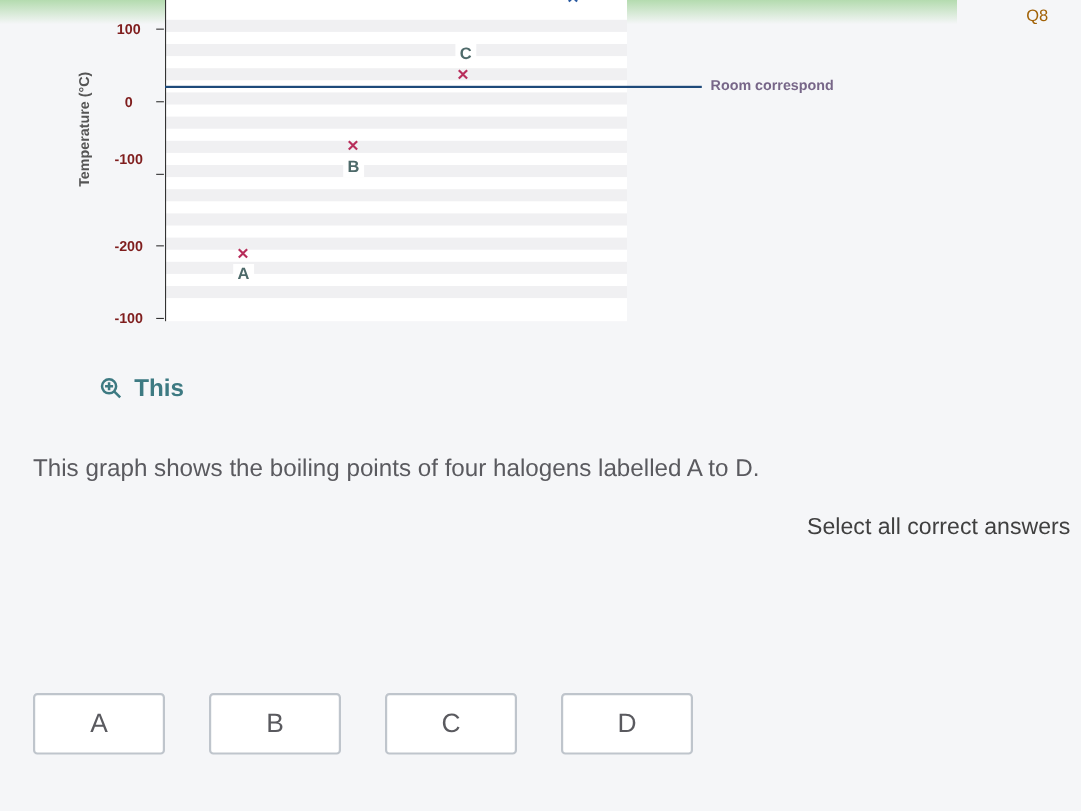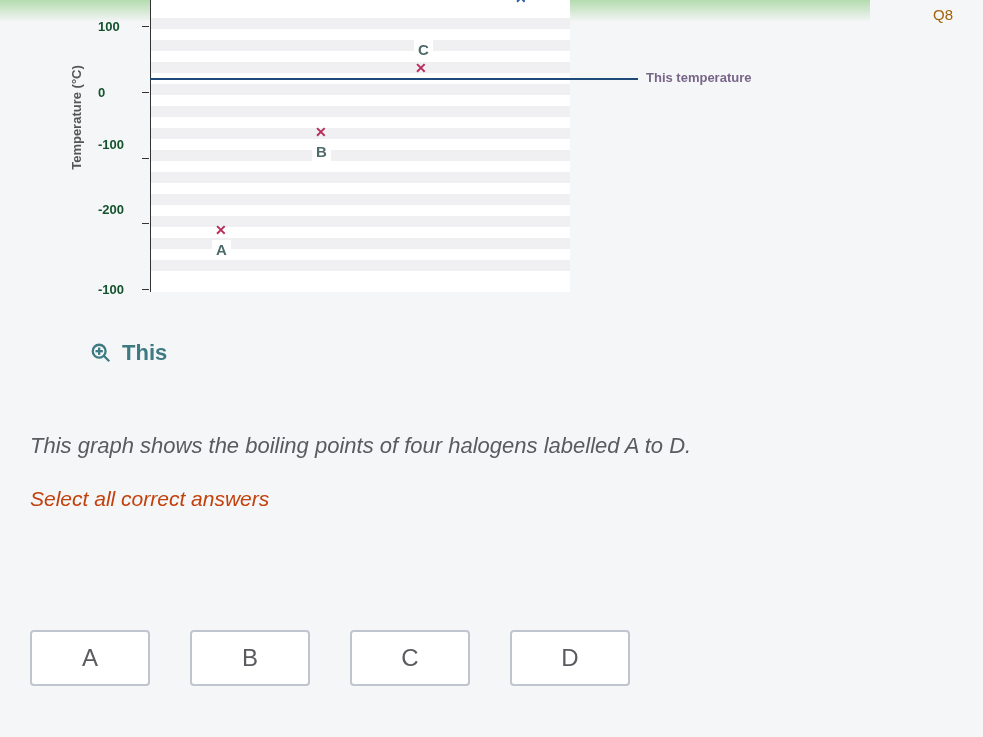--- a/index.html
+++ b/index.html
@@ -75,24 +75,24 @@
   .tick {
     position: absolute;
     left: 72px;
     width: 7px;
     border-top: 1px solid #333;
   }
   .ticklabel {
     position: absolute;
     left: 28px;
     width: 38px;
-    text-align: left;
+    text-align: center;
     font-size: 13px;
     font-weight: 600;
-    color: #14532d;
+    color: #7f1d1d;
   }
   .room-line {
     position: absolute;
     left: 80px;
     width: 488px;
     border-top: 2px solid #1e4a7a;
   }
   .room-label {
     position: absolute;
     font-size: 13px;
@@ -122,24 +122,23 @@
     align-items: center;
     gap: 10px;
     color: #3d7a82;
     font-weight: 700;
     font-size: 22px;
   }
   .zoom svg { width: 22px; height: 22px; }
   .qtext {
     position: absolute;
     left: 30px;
-    top: 430px;
+    top: 410px;
     right: 10px;
     color: #5a5a5f;
-    font-style: italic;
   }
   .qtext p {
     font-size: 22px;
     line-height: 1.45;
     margin-bottom: 22px;
   }
   .answers {
     position: absolute;
     left: 30px;
     top: 630px;
@@ -189,26 +188,26 @@
 
   <div class="yaxis"></div>
 
   <div class="tick" style="top:26px"></div>
   <div class="ticklabel" style="top:19px">100</div>
   <div class="tick" style="top:92px"></div>
   <div class="ticklabel" style="top:85px">0</div>
   <div class="tick" style="top:158px"></div>
   <div class="ticklabel" style="top:137px">-100</div>
   <div class="tick" style="top:223px"></div>
-  <div class="ticklabel" style="top:202px">-200</div>
+  <div class="ticklabel" style="top:216px">-200</div>
   <div class="tick" style="top:289px"></div>
   <div class="ticklabel" style="top:282px">-100</div>
 
   <div class="room-line" style="top:78px"></div>
-  <div class="room-label" style="left:576px; top:70px">This temperature</div>
+  <div class="room-label" style="left:576px; top:70px">Room correspond</div>
 
   <span class="pt" style="left:145px; top:222px">✕</span>
   <span class="lbl" style="left:142px; top:240px">A</span>
 
   <span class="pt" style="left:245px; top:124px">✕</span>
   <span class="lbl" style="left:242px; top:142px">B</span>
 
   <span class="pt" style="left:345px; top:60px">✕</span>
   <span class="lbl" style="left:344px; top:40px">C</span>
 
@@ -220,21 +219,21 @@
     <circle cx="10" cy="10" r="7"></circle>
     <line x1="15" y1="15" x2="21" y2="21"></line>
     <line x1="10" y1="6" x2="10" y2="14"></line>
     <line x1="6" y1="10" x2="14" y2="10"></line>
   </svg>
   <span>This</span>
 </div>
 
 <div class="qtext">
   <p>This graph shows the boiling points of four halogens labelled A to D.</p>
-  <p style="font-size:21px; color:#c2410c;">Select all correct answers</p>
+  <p style="font-size:21px; color:#404040;text-align:right;">Select all correct answers</p>
 </div>
 
 <div class="answers">
   <div class="ans">
       <span>A</span>
     </div>
   <div class="ans">
       <span>B</span>
     </div>
   <div class="ans">

